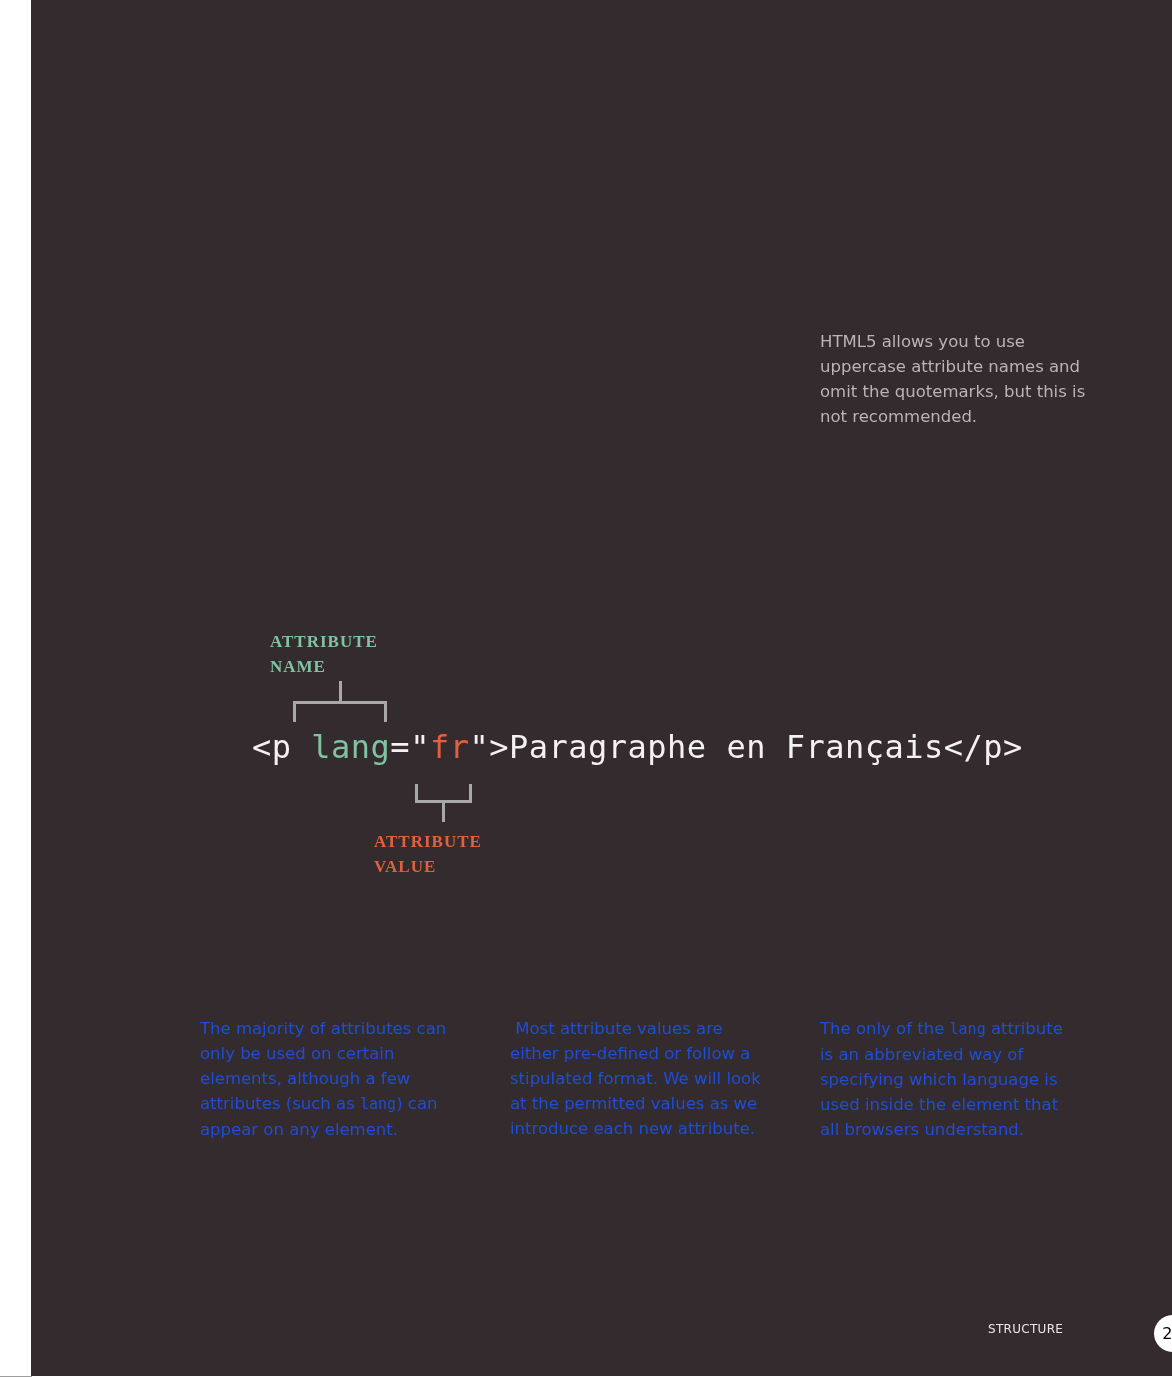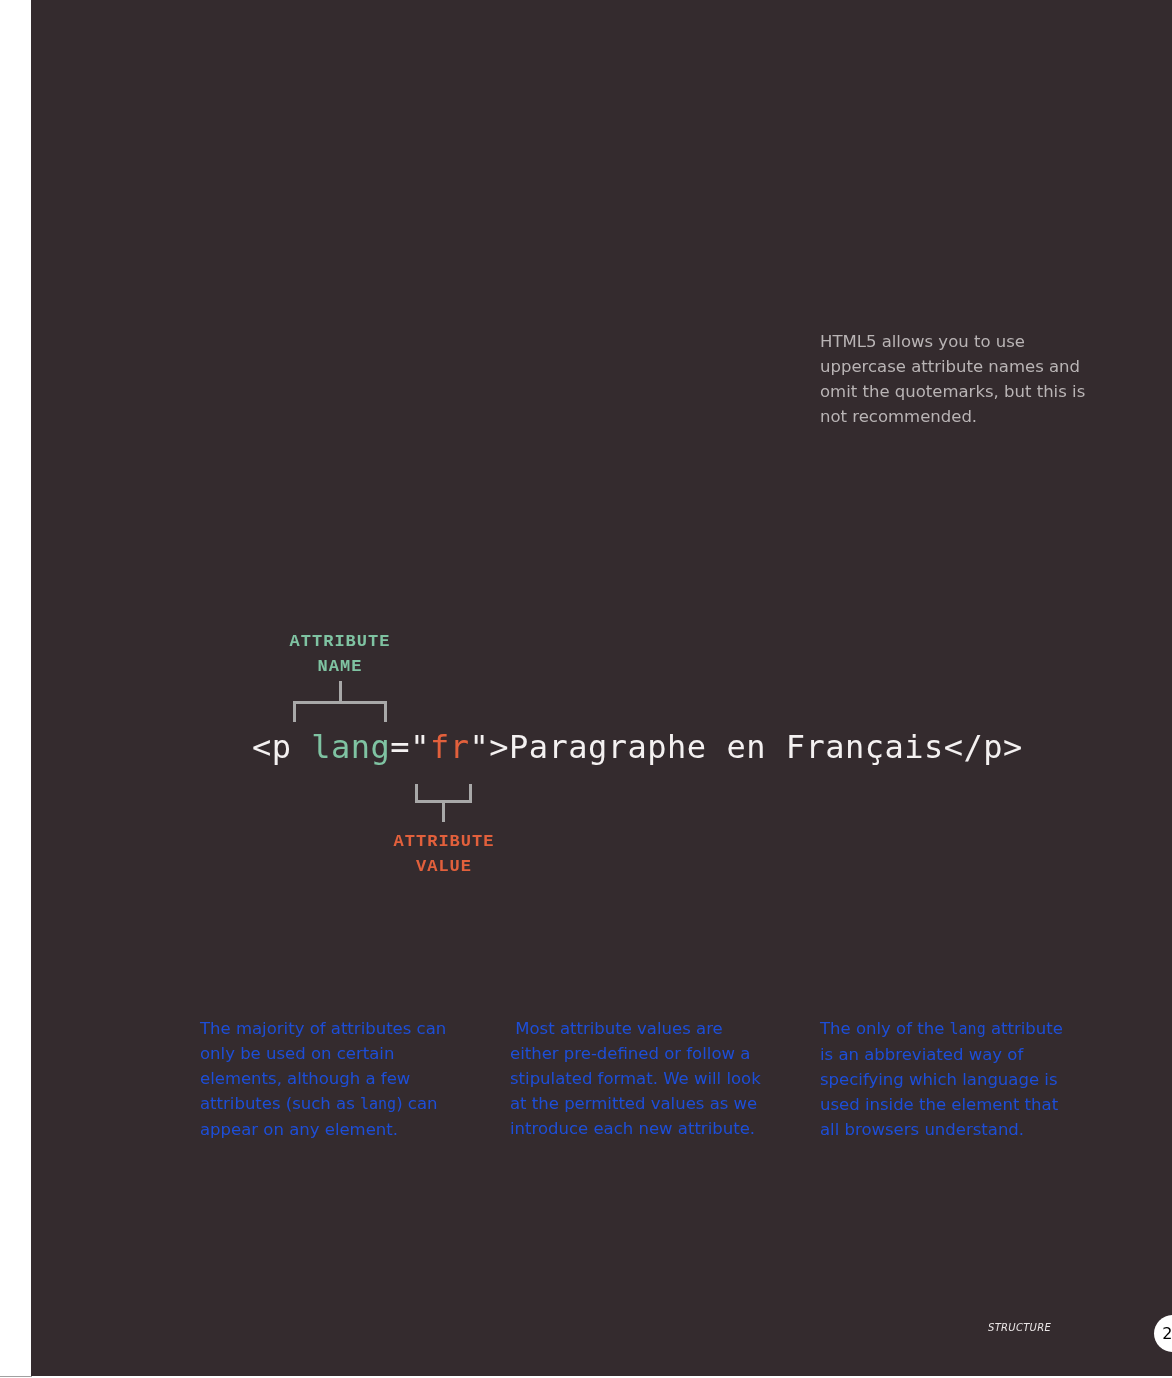--- a/index.html
+++ b/index.html
@@ -1,29 +1,29 @@
 <!DOCTYPE html>
 <html><head>
 <meta charset="utf-8">
 <style>
   html, body { margin:0; padding:0; }
   body { width:1172px; height:1378px; background:#ffffff; position:relative; overflow:hidden; font-family:"DejaVu Sans", sans-serif; }
   .page { position:absolute; left:31px; top:0; width:1141px; height:1376px; background:#342b2e; }
   .bottom-line { position:absolute; left:0; top:1376px; width:32px; height:1px; background:#a0a0a0; }
   .note { position:absolute; left:820px; top:329px; width:270px; color:#b9b4b5; font-size:16.5px; line-height:25px; }
-  .label { position:absolute; text-align:center; font-size:17px; font-weight:bold; letter-spacing:1px; line-height:25px; font-family:Liberation Mono, monospace; }
+  .label { position:absolute; font-size:17px; font-weight:bold; letter-spacing:1px; line-height:25px; font-family:Liberation Serif, serif; }
   .label-name { left:270px; top:629px; width:140px; color:#7fc3a2; }
   .label-value { left:374px; top:829px; width:140px; color:#e2603c; }
   .bracket { position:absolute; border-color:#a8a8a8; border-style:solid; }
   .code { position:absolute; left:252px; top:728px; font-family:"DejaVu Sans Mono", monospace; font-size:32px; color:#f4f1f1; white-space:pre; letter-spacing:0.5px; }
   .c-name { color:#7fc3a2; }
   .c-value { color:#e2603c;margin-top:10px; }
   .col { position:absolute; top:1016px; width:260px; color:#1d4ed8; font-size:16.5px; line-height:25px; }
   .col code { font-family:"DejaVu Sans Mono", monospace; font-size:15px; }
-  .footer-label { position:absolute; left:988px; top:1322px; color:#ece8e8; font-size:10px; letter-spacing:0.3px;font-style:italic; }
+  .footer-label { position:absolute; left:988px; top:1322px; color:#ece8e8; font-size:12px; letter-spacing:0.3px; }
   .page-num { position:absolute; left:1154px; top:1315px; width:37px; height:37px; border-radius:50%; background:#ffffff; color:#000000; font-size:16px; display:flex; align-items:center; justify-content:center; }
 </style>
 </head>
 <body>
 
 <div class="page"></div>
 <div class="bottom-line"></div>
 
 <div class="note">HTML5 allows you to use uppercase attribute names and omit the quotemarks, but this is not recommended.</div>
 

